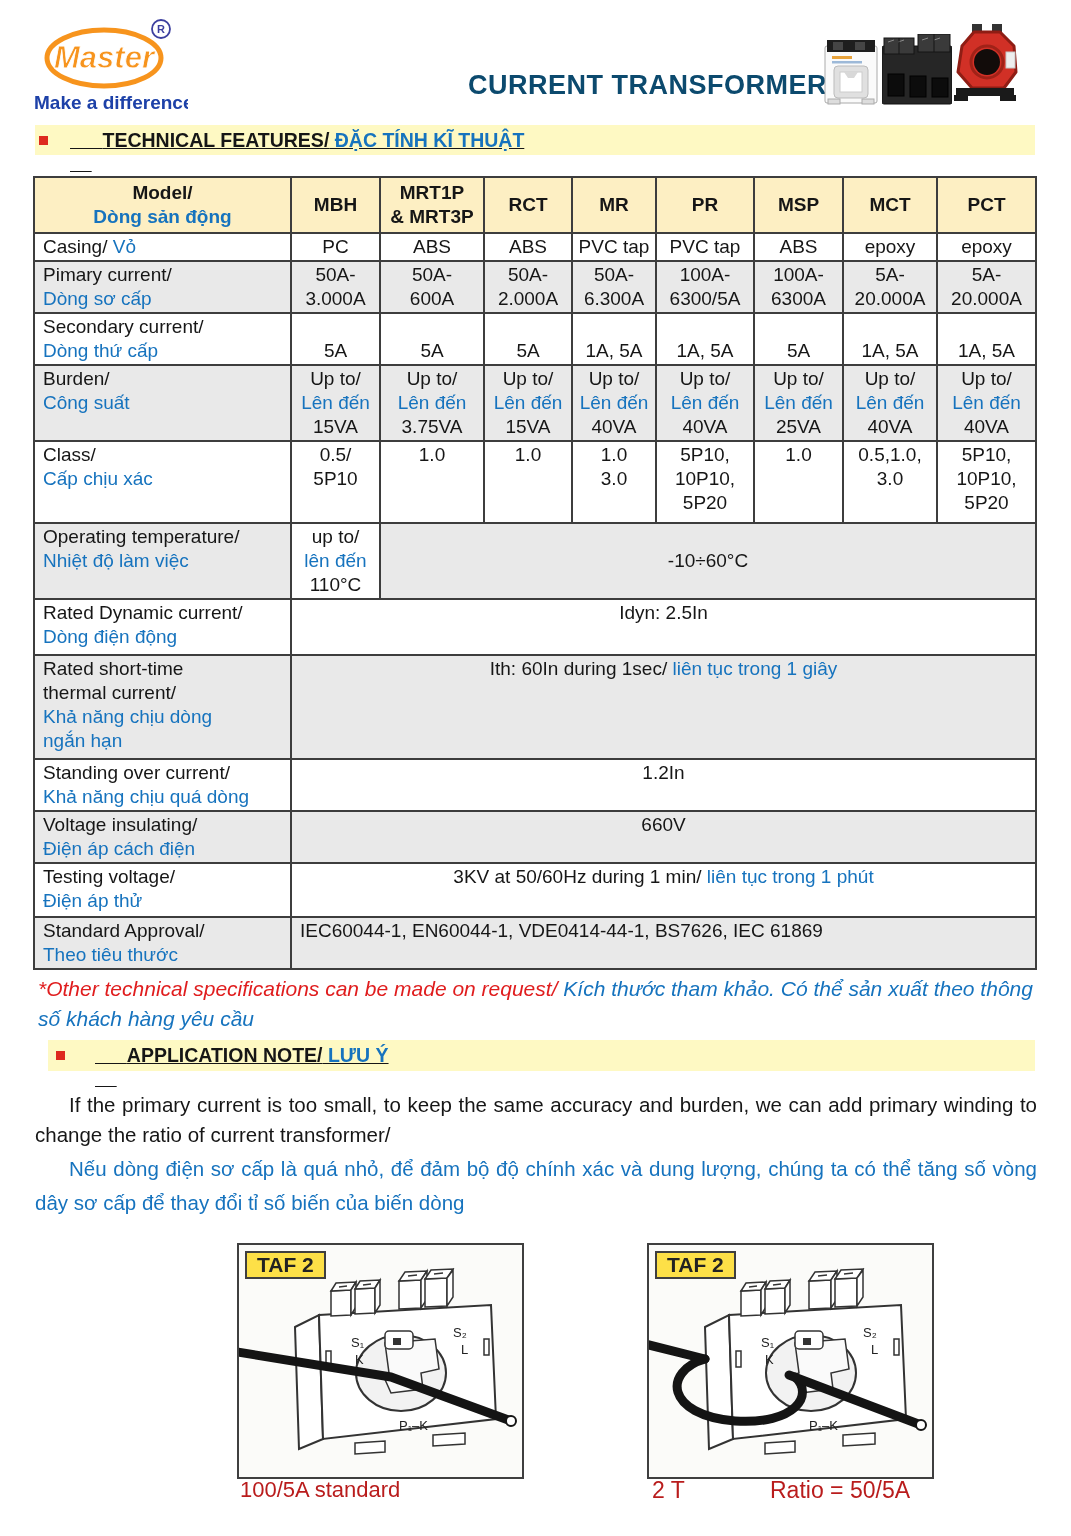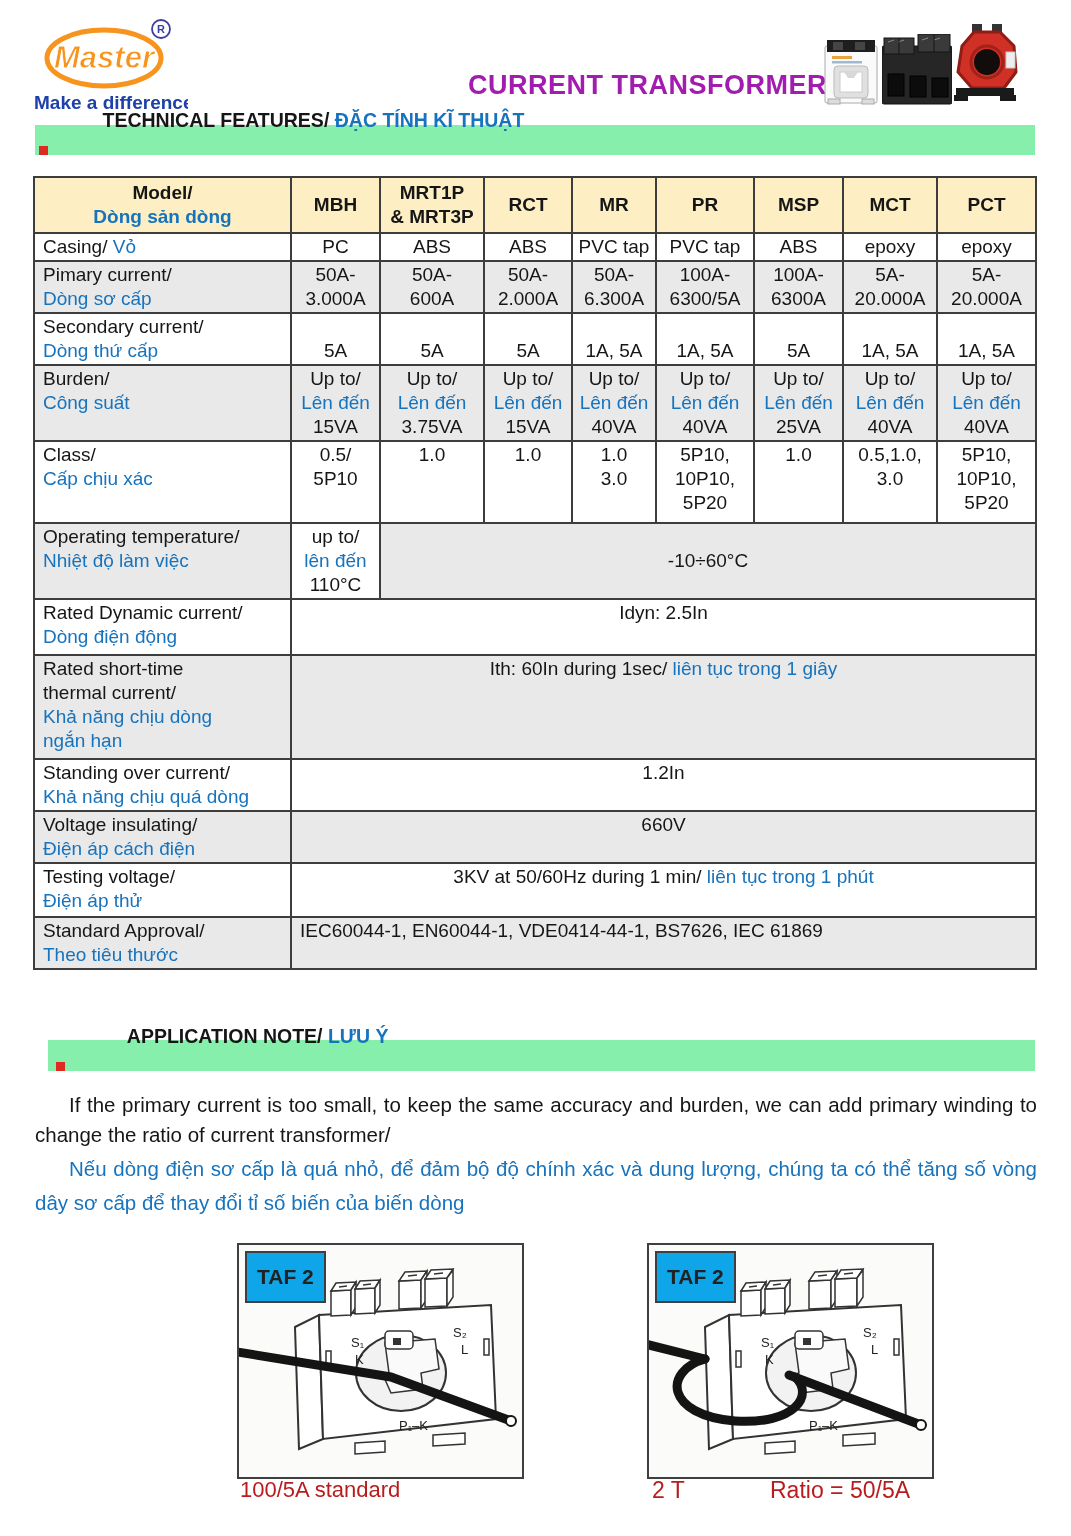--- a/index.html
+++ b/index.html
@@ -4,21 +4,21 @@
 <style>
   html,body{margin:0;padding:0;background:#fff;}
   .page{position:relative;width:1071px;height:1536px;background:#fff;
         font-family:"Liberation Sans", sans-serif;overflow:hidden;color:#161616;}
   .abs{position:absolute;}
 
   
   .title{left:468px;top:70px;font-size:27px;font-weight:bold;letter-spacing:.5px;}
 
   
-  .bar{position:absolute;background:#86efac;display:flex;align-items:flex-end;}
+  .bar{position:absolute;background:#fef9c3;display:flex;align-items:center;text-decoration:underline;}
   .bar .bullet{width:9px;height:9px;background:#DE2A1F;flex:0 0 auto;}
   .bar .bartext{font-size:19.5px;font-weight:bold;white-space:pre;}
 
   
   .tablewrap{left:33px;top:176px;}
   table.spec{border-collapse:collapse;table-layout:fixed;width:1002px;font-size:19px;}
   table.spec td{border:2px solid #3d3d3d;padding:1px 4px;line-height:24px;overflow:hidden;}
   .bg-yellow{background:#FDEFC3}.bg-gray{background:#E9E9E9}.bg-white{background:#fff}
   .va-top{vertical-align:top}.va-middle{vertical-align:middle}.va-bottom{vertical-align:bottom}
   .ta-left{text-align:left;padding-left:8px !important}.ta-center{text-align:center}
@@ -28,40 +28,40 @@
   
   .note{left:38px;top:974px;width:1000px;font-size:21px;font-style:italic;line-height:30px;}
   .note .red{color:#E01D1E}.note .blue{color:#1673BE}
   .para{left:35px;top:1090px;width:1002px;font-size:20.5px;line-height:30px;
         text-indent:34px;text-align:justify;}
   .para.vi{top:1152px;color:#1673BE;line-height:34px;}
 
   
   .example-label{left:35px;top:1235px;font-size:21px;font-weight:bold;white-space:pre;}
   .diagram{position:absolute;width:283px;height:232px;border:2px solid #3f3f3f;background:#fbfbf9;}
-  .diagram .taf{position:absolute;left:6px;top:6px;border:2px solid #3f3f3f;background:#0ea5e9;
-                padding:12px 10px;font-size:21px;font-weight:bold;color:#222;z-index:2;}
+  .diagram .taf{position:absolute;left:6px;top:6px;border:2px solid #3f3f3f;background:#fde047;
+                padding:0 10px;font-size:21px;font-weight:bold;color:#222;z-index:2;}
   .diagram svg{position:absolute;left:0;top:0;}
   .caption{font-size:22px;color:#b91c1c;}
   svg text{font-family:"Liberation Sans", sans-serif;}
 </style>
 </head>
 <body>
 
 <div class="page">
 
   <svg class="abs" style="left:28px;top:18px" width="160" height="98" viewBox="0 0 160 98">
     <ellipse cx="76" cy="40" rx="57" ry="28" fill="none" stroke="#F7941D" stroke-width="5"></ellipse>
     <text x="76" y="50" text-anchor="middle" font-family="DejaVu Serif, serif" font-style="italic" font-weight="bold" font-size="31" fill="#F7941D" stroke="#ffffff" stroke-width="0.8">Master</text>
     <circle cx="133" cy="11" r="9" fill="#fff" stroke="#3c3f9f" stroke-width="1.8"></circle>
     <text x="133" y="15" text-anchor="middle" font-size="11" font-weight="bold" fill="#3c3f9f">R</text>
     <text x="6" y="91" font-family="Liberation Serif, serif" font-weight="bold" font-size="19" fill="#1d41a8">Make a difference</text>
   </svg>
 
-  <div class="abs title" style="color:#a21caf">CURRENT TRANSFORMER</div>
+  <div class="abs title" style="color:#0c4a6e">CURRENT TRANSFORMER</div>
 
   <svg class="abs" style="left:824px;top:40px" width="54" height="66" viewBox="0 0 54 66">
     <rect x="1" y="6" width="52" height="57" rx="2" fill="#fafafa" stroke="#aaa"></rect>
     <rect x="3" y="0" width="48" height="12" fill="#1e1e1e"></rect>
     <rect x="9" y="2" width="10" height="8" fill="#454545"></rect>
     <rect x="31" y="2" width="10" height="8" fill="#454545"></rect>
     <rect x="8" y="16" width="20" height="3" fill="#e8a33c"></rect>
     <rect x="8" y="21" width="30" height="2.5" fill="#9db9d8"></rect>
     <rect x="10" y="26" width="34" height="32" rx="4" fill="#e0e0e0" stroke="#bbb"></rect>
     <rect x="16" y="32" width="22" height="20" fill="#fff" stroke="#ccc"></rect>
@@ -112,21 +112,21 @@
           <col style="width:84px">
           <col style="width:98px">
         <col style="width:89px">
           <col style="width:94px">
           <col style="width:99px">
       </colgroup>
       <tbody>
           <tr style="height: 56px;">
             <td class="bg-yellow va-middle ta-center bold">
               <div class="ln"><span class="c-bk">Model/</span></div>
-              <div class="ln"><span class="c-bl">Dòng sản dòng</span></div>
+              <div class="ln"><span class="c-bl">Dòng sản động</span></div>
             </td>
             <td class="bg-yellow va-middle ta-center bold">
               <div class="ln"><span class="c-bk">MBH</span></div>
             </td>
             <td class="bg-yellow va-middle ta-center bold">
               <div class="ln"><span class="c-bk">MRT1P</span></div>
               <div class="ln"><span class="c-bk">&amp; MRT3P</span></div>
             </td>
             <td class="bg-yellow va-middle ta-center bold">
               <div class="ln"><span class="c-bk">RCT</span></div>
@@ -394,20 +394,23 @@
               <div class="ln"><span class="c-bl">Theo tiêu thước</span></div>
             </td>
             <td colspan="8" class="bg-gray va-top ta-left">
               <div class="ln"><span class="c-bk">IEC60044-1, EN60044-1, VDE0414-44-1, BS7626, IEC 61869</span></div>
             </td>
           </tr>
         </tbody>
     </table>
   </div>
 
+  <div class="abs note">
+    <span class="red">*Other technical specifications can be made on request/</span><span class="blue"> Kích thước tham khảo. Có thể sản xuất theo thông số khách hàng yêu cầu</span>
+  </div>
 
   <div class="bar" style="left:48px;top:1040px;width:987px;height:31px">
     <span class="bullet" style="margin-left:8px"></span>
     <span class="bartext" style="margin-left:30px">
       <span class="c-bk">APPLICATION NOTE/</span><span class="c-bl"> LƯU Ý</span>
     </span>
   </div>
 
   <div class="abs para">If the primary current is too small, to keep the same accuracy and burden, we can add primary winding to change the ratio of current transformer/</div>
   <div class="abs para vi">Nếu dòng điện sơ cấp là quá nhỏ, để đảm bộ độ chính xác và dung lượng, chúng ta có thể tăng số vòng dây sơ cấp để thay đổi tỉ số biến của biến dòng</div>

